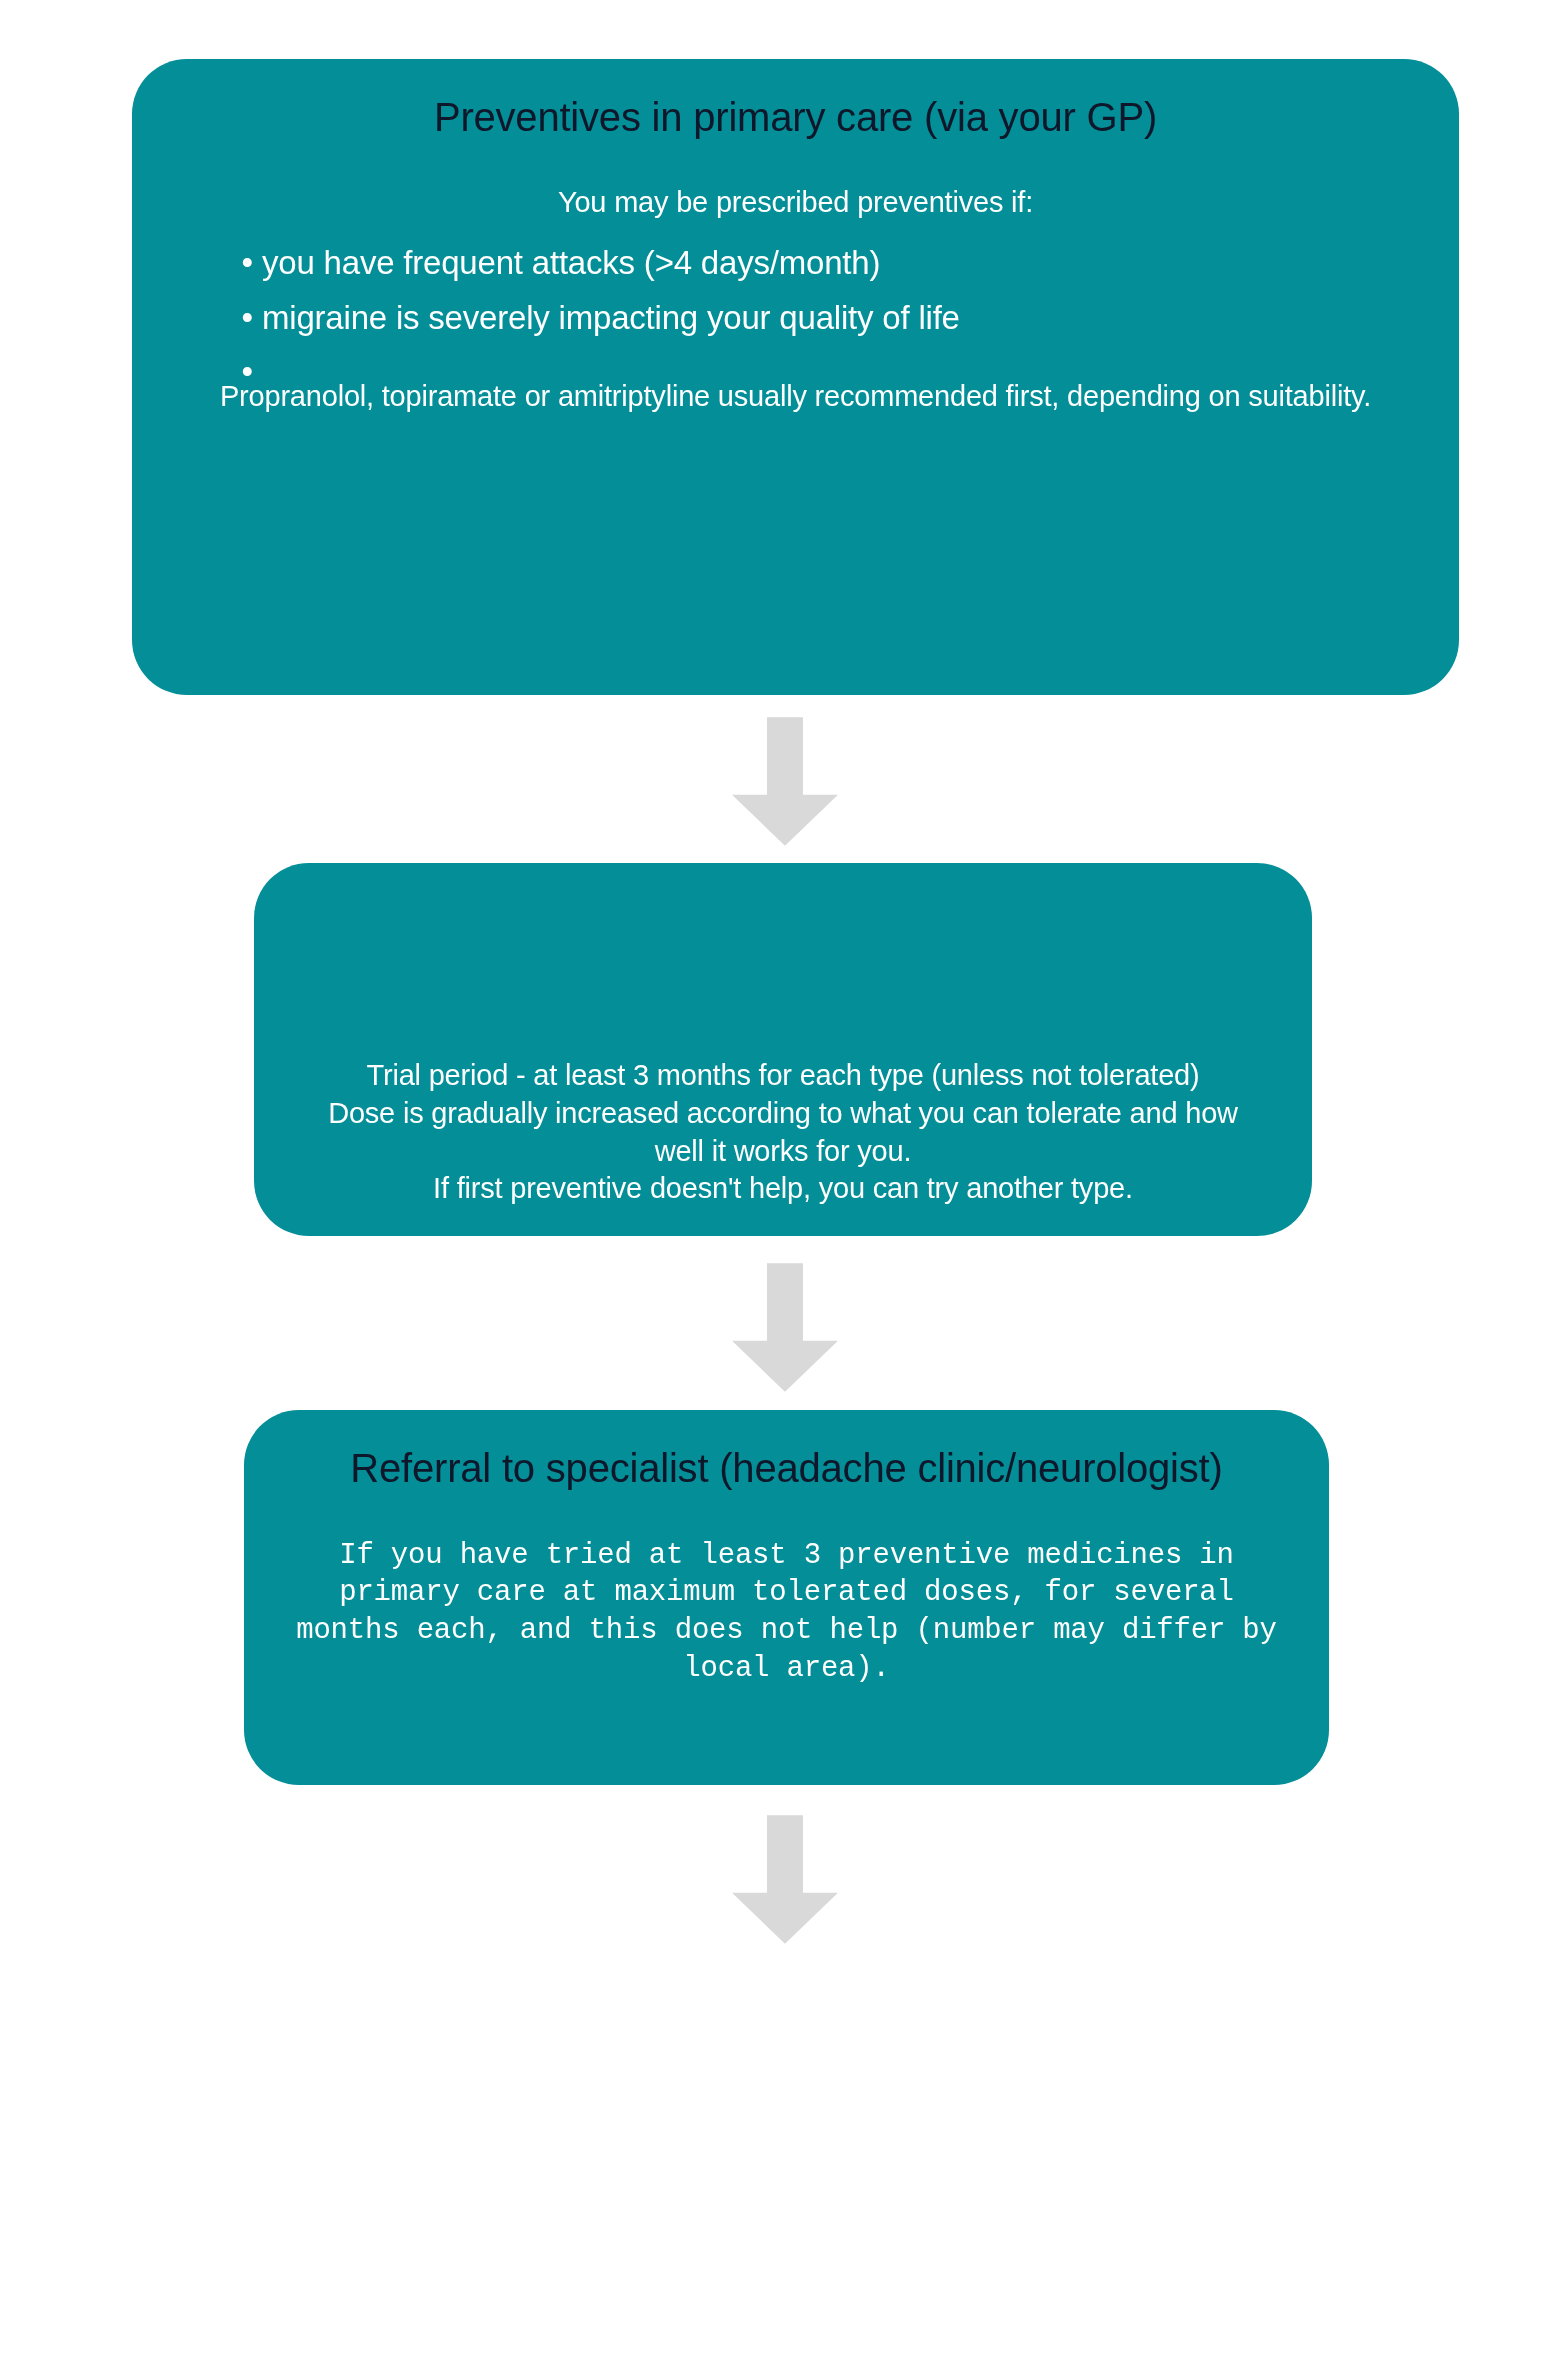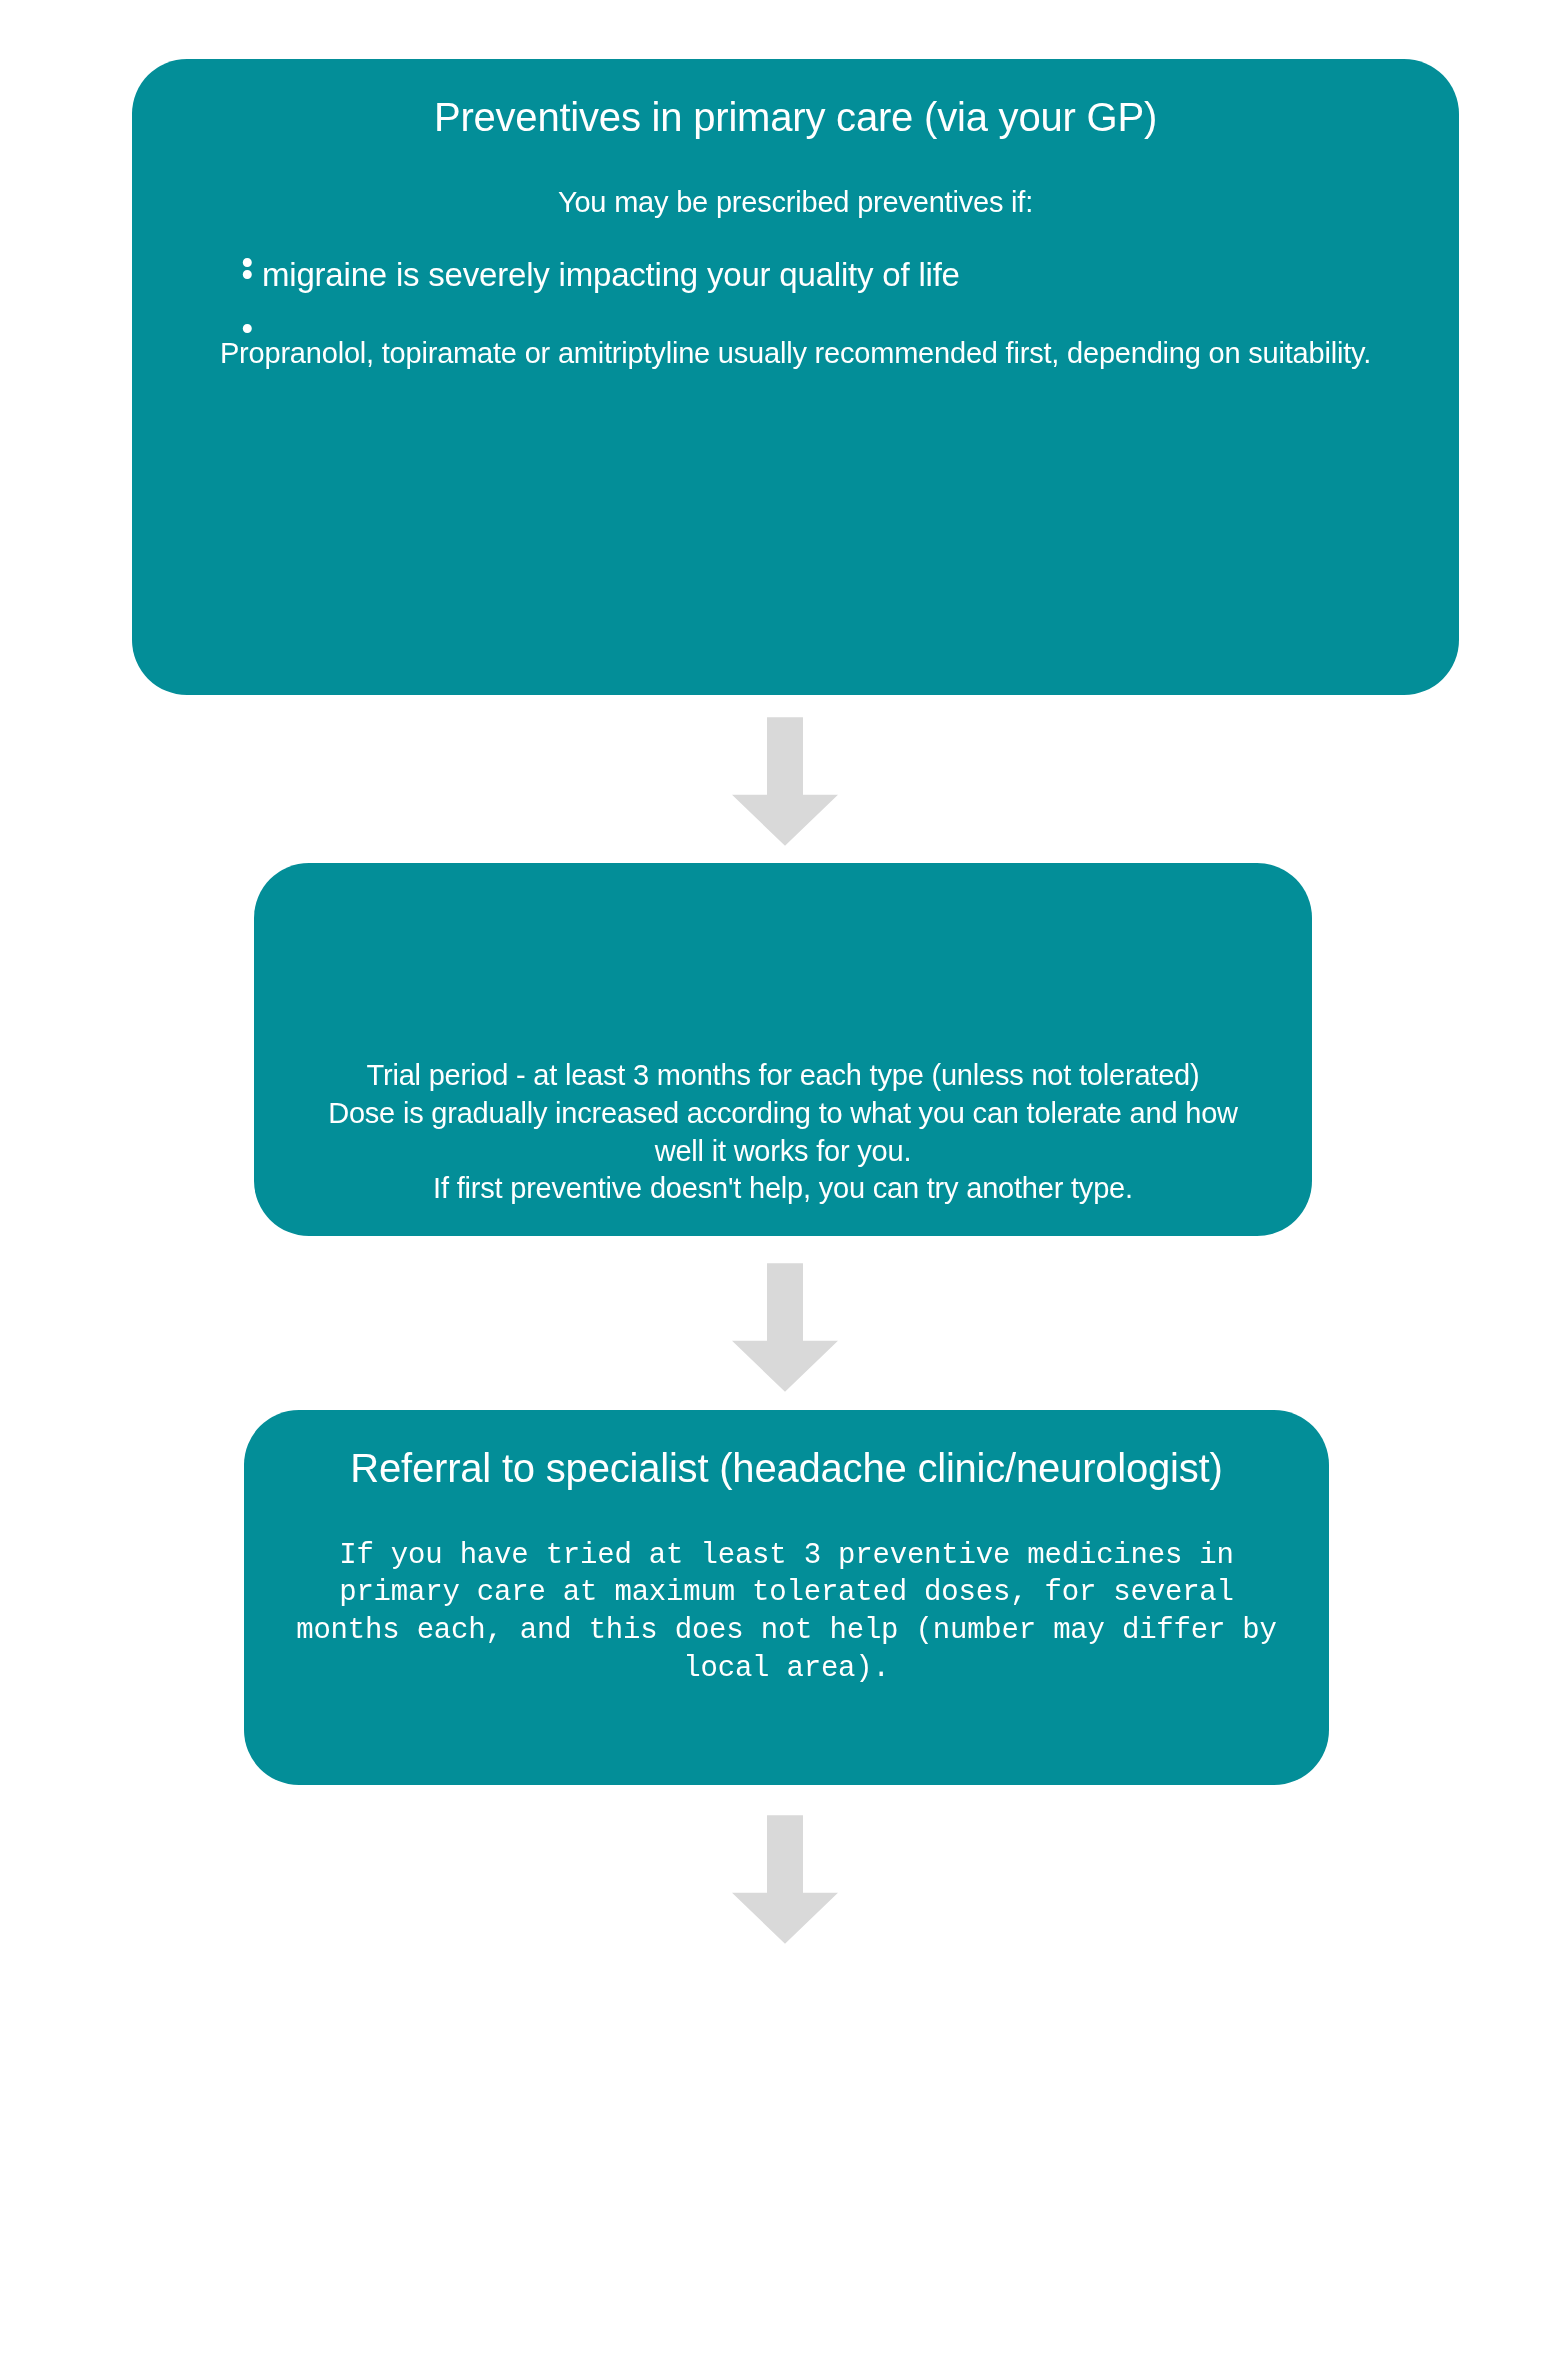--- a/index.html
+++ b/index.html
@@ -33,21 +33,21 @@
     font-family: "Liberation Sans", sans-serif;
     font-weight: 300;
   }
 
   .node-title {
     text-align: center;
     font-size: 40px;
     line-height: 1.22;
     letter-spacing: -0.2px;
     font-weight: 400;
-    color: #ffffff;
+    color: #0f172a;
   }
 
   .node-para {
     text-align: center;
     font-size: 29px;
     line-height: 1.30;
     letter-spacing: -0.2px;
     color: #ffffff;
   }
 
@@ -138,20 +138,21 @@
 <body>
 
 <div id="flowchart">
 
   <div class="node" id="node-preventives">
     <div class="node-title">Preventives in primary care (via your GP)</div>
     <div class="node-para intro-line">You may be prescribed preventives if:</div>
     <ul class="bullet-list">
       <li class="bullet-item">
         <span class="bullet-dot">•</span>
+        <span>you have frequent attacks (&gt;4 days/month)</span>
       </li>
       <li class="bullet-item">
         <span class="bullet-dot">•</span>
         <span>migraine is severely impacting your quality of life</span>
       </li>
       <li class="bullet-item">
         <span class="bullet-dot">•</span>
       </li>
     </ul>
     <div class="node-para para-first">Propranolol, topiramate or amitriptyline usually recommended first, depending on suitability.</div>

